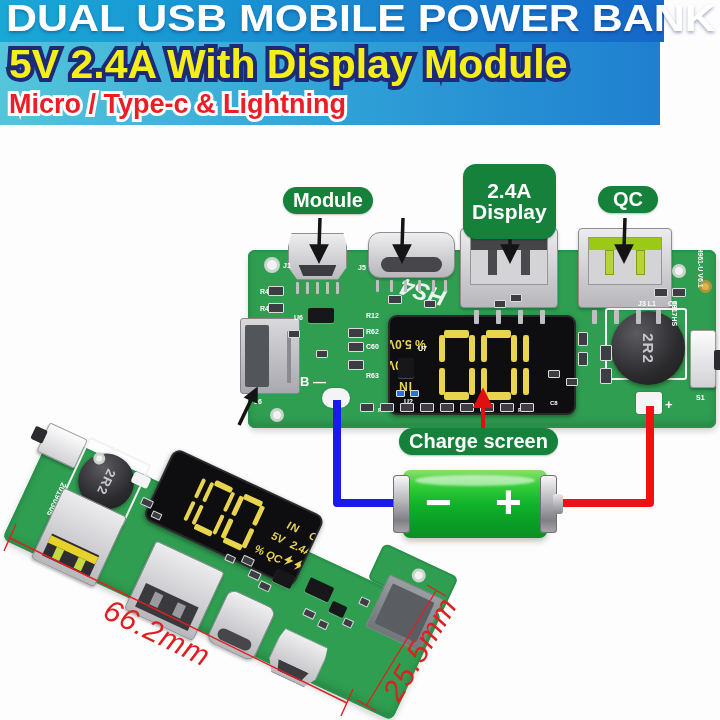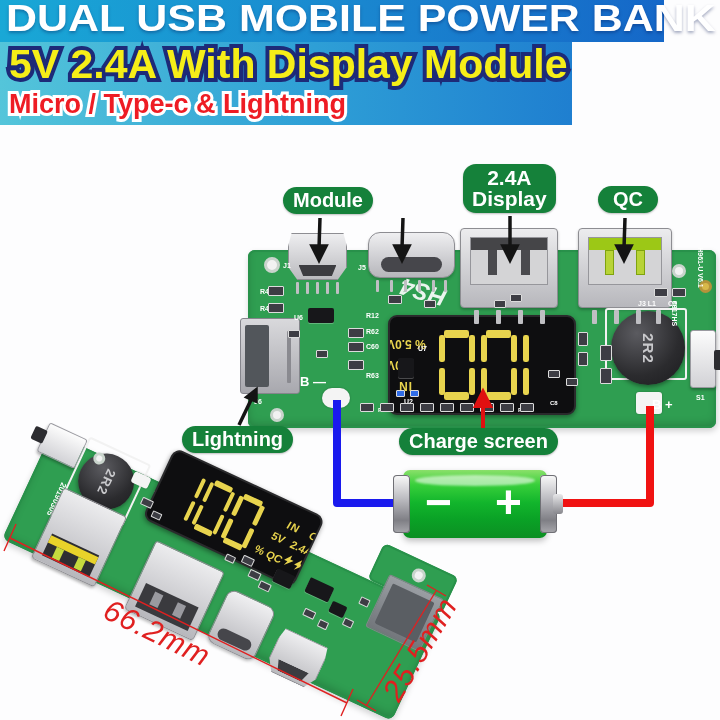--- a/index.html
+++ b/index.html
@@ -6,37 +6,37 @@
   .stage{position:relative;width:720px;height:720px;margin:0 auto;overflow:hidden;
          background:#fdfdfe;font-family:"Liberation Sans",sans-serif;}
   .stage *{box-sizing:border-box;}
 
   
   .band1{position:absolute;left:0;top:0;width:664px;height:42px;
          background:linear-gradient(90deg,#19a8d6 0%,#1a86cf 55%,#1567c8 100%);}
   .band1 .t{position:absolute;left:6px;top:-2px;font-size:37px;font-weight:bold;color:#fff;
             letter-spacing:0;transform:scaleX(1.16);transform-origin:left center;
             white-space:nowrap;text-shadow:0 2px 3px rgba(0,20,80,.35);}
-  .band23{position:absolute;left:0;top:42px;width:572px;height:83px;
+  .band23{position:absolute;left:0;top:42px;width:660px;height:83px;
           background:linear-gradient(90deg,#54c5da 0%,#2e9fd6 55%,#1f7fd0 100%);}
   .outlined{position:relative;z-index:0;white-space:nowrap;}
   .outlined::before{content:attr(data-text);position:absolute;left:0;top:0;z-index:-1;}
   .sub{position:absolute;left:9px;top:-1px;font-size:41px;font-weight:bold;color:#f6ee18;}
   .sub::before{-webkit-text-stroke:8px #1d2a78;color:#1d2a78;}
   .pline{position:absolute;left:9px;top:47px;font-size:27px;font-weight:bold;color:#ee1c24;}
   .pline::before{-webkit-text-stroke:6px #ffffff;color:#fff;}
   .band4{position:absolute;left:0;top:125px;width:720px;height:36px;background:#7c10ad;}
   .band4 .t{position:absolute;left:8px;top:0px;font-size:31px;font-weight:bold;color:#2ad9f1;
             letter-spacing:1px;transform:scaleX(1.03);transform-origin:left center;white-space:nowrap;}
 
   
   .pill{position:absolute;background:#15813a;color:#fff;font-weight:bold;font-size:20px;
         padding:2px 10px;border-radius:15px;text-align:center;line-height:1.15;
         box-shadow:0 1px 2px rgba(0,0,0,.25);white-space:nowrap;z-index:6;}
-  .pill.two{line-height:1.02;padding:3px 9px;border-radius:13px;font-size:21px;}
+  .pill.two{line-height:1.02;padding:16px 9px;border-radius:13px;font-size:21px;}
 
   
   .board{position:absolute;background:#2f9e51;border-radius:7px;
          box-shadow:inset 0 0 0 2px #28914a, inset 0 -4px 8px rgba(0,0,0,.18), 1px 3px 6px rgba(0,0,0,.18);}
   #top-board{left:248px;top:250px;width:468px;height:178px;z-index:1;}
   #bottom-board{left:52px;top:432px;width:430px;height:118px;z-index:1;
                 transform:rotate(25deg);transform-origin:0 0;}
   .hole{position:absolute;border-radius:50%;background:#f2f2f2;border:3px solid #c9d4cc;}
   .hole.gold{background:#d8b84a;border-color:#b5933a;}
   .silk{position:absolute;color:#fff;font-size:7px;font-weight:bold;line-height:1;white-space:nowrap;}
@@ -418,19 +418,18 @@
     <div class="bat-sign" style="left:32px;">−</div>
     <div class="bat-sign" style="left:102px;">+</div>
   </div>
 
   <div class="pill" style="left:283px;top:187px;">Module</div>
   <div class="pill two" style="left:463px;top:164px;">
     <span style="display:block;">2.4A</span>
     <span style="display:block;">Display</span>
   </div>
   <div class="pill" style="left:598px;top:186px;padding:2px 15px;">QC</div>
-  <div class="pill" style="left:182px;top:426px;">Lightning</div>
   <div class="pill" style="left:399px;top:428px;">Charge screen</div>
 
   <div class="dim" style="left:90px;top:616px;width:134px;transform:rotate(26deg);">66.2mm</div>
   <div class="dim" style="left:353px;top:632px;width:134px;transform:rotate(-59deg);">25.5mm</div>
 
 </div>
 
 </body></html>

